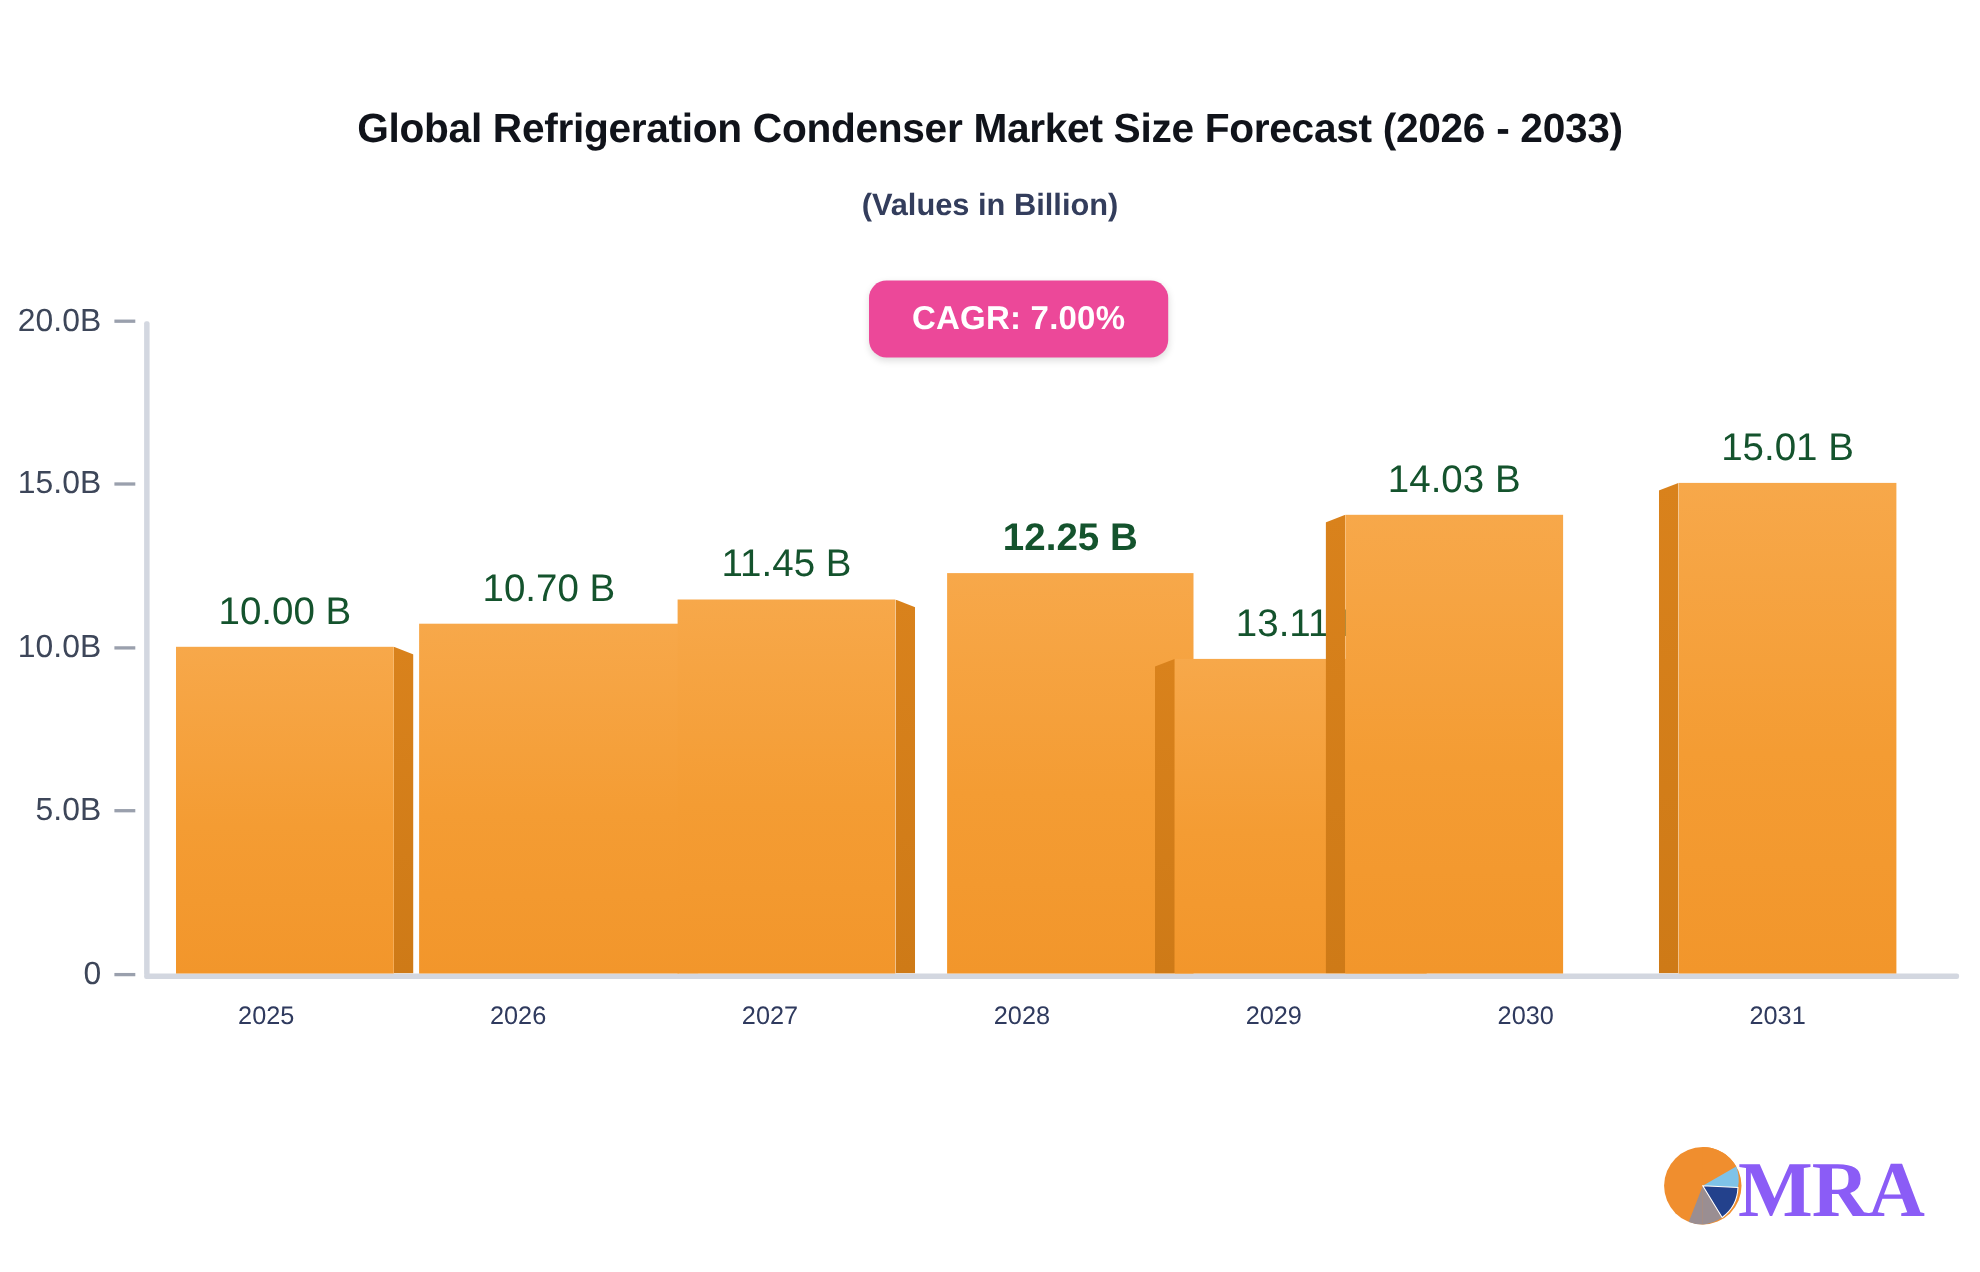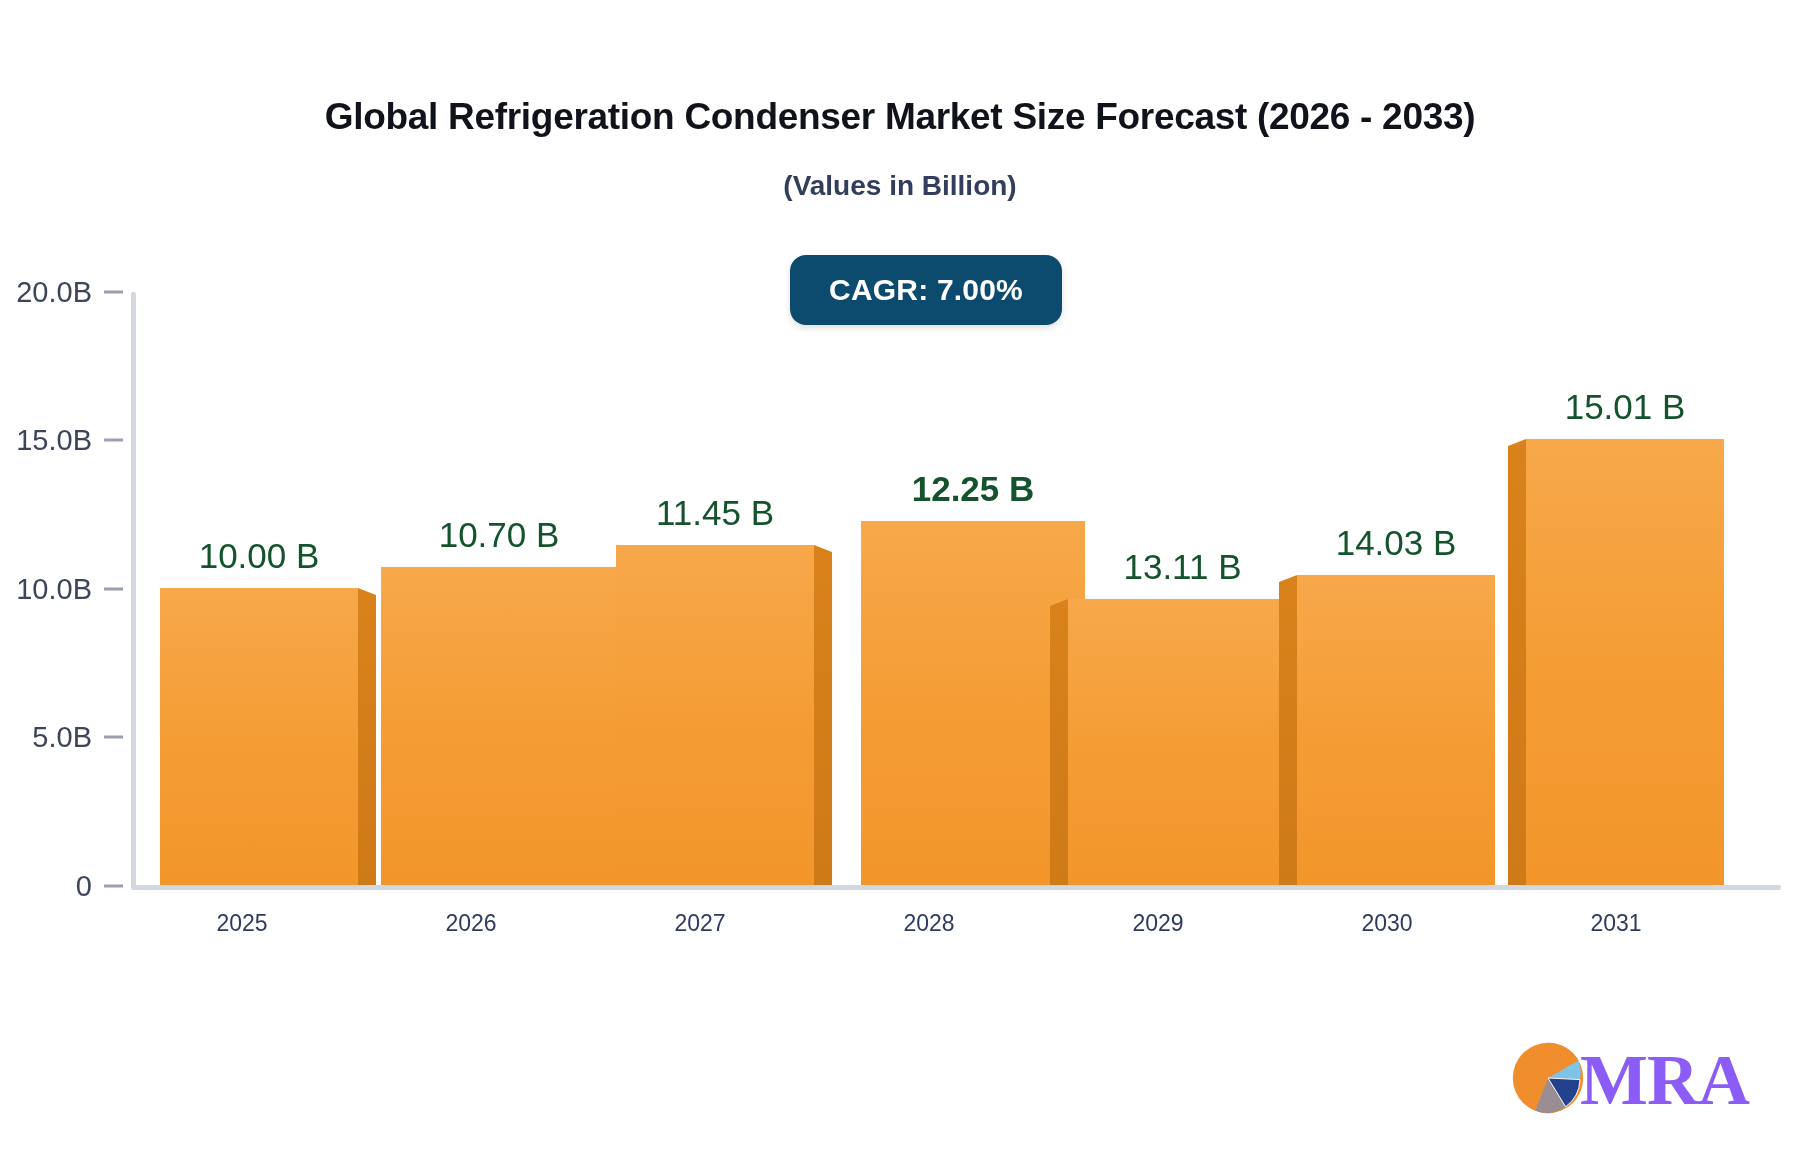--- a/index.html
+++ b/index.html
@@ -38,21 +38,21 @@
     color: #333d5c;
   }
 
   
   #cagr-badge {
     position: absolute;
     top: 255px;
     left: 790px;
     width: 272px;
     height: 70px;
-    background: #0c4a6e;
+    background: #ec4899;
     border-radius: 16px;
     display: flex;
     align-items: center;
     justify-content: center;
     box-shadow: 0 3px 7px rgba(0,0,0,0.13);
   }
   #cagr-badge span {
     color: #ffffff;
     font-size: 30px;
     font-weight: 700;
@@ -242,21 +242,21 @@
     <div class="bar-face"></div>
     <div class="bar-value">12.25 B</div>
   </div>
 
   <div class="bar-group" style="left:1068px; width:198px; height:286px;padding-left:31px;">
     <div class="bar-face"></div>
     <div class="bar-side left"></div>
     <div class="bar-value">13.11 B</div>
   </div>
 
-  <div class="bar-group" style="left:1297px; width:198px; height:310px;">
+  <div class="bar-group" style="left:1223px; width:198px; height:417px;">
     <div class="bar-face"></div>
     <div class="bar-side left"></div>
     <div class="bar-value">14.03 B</div>
   </div>
 
   <div class="bar-group" style="left:1526px; width:198px; height:446px;">
     <div class="bar-face"></div>
     <div class="bar-side left"></div>
     <div class="bar-value">15.01 B</div>
   </div>

